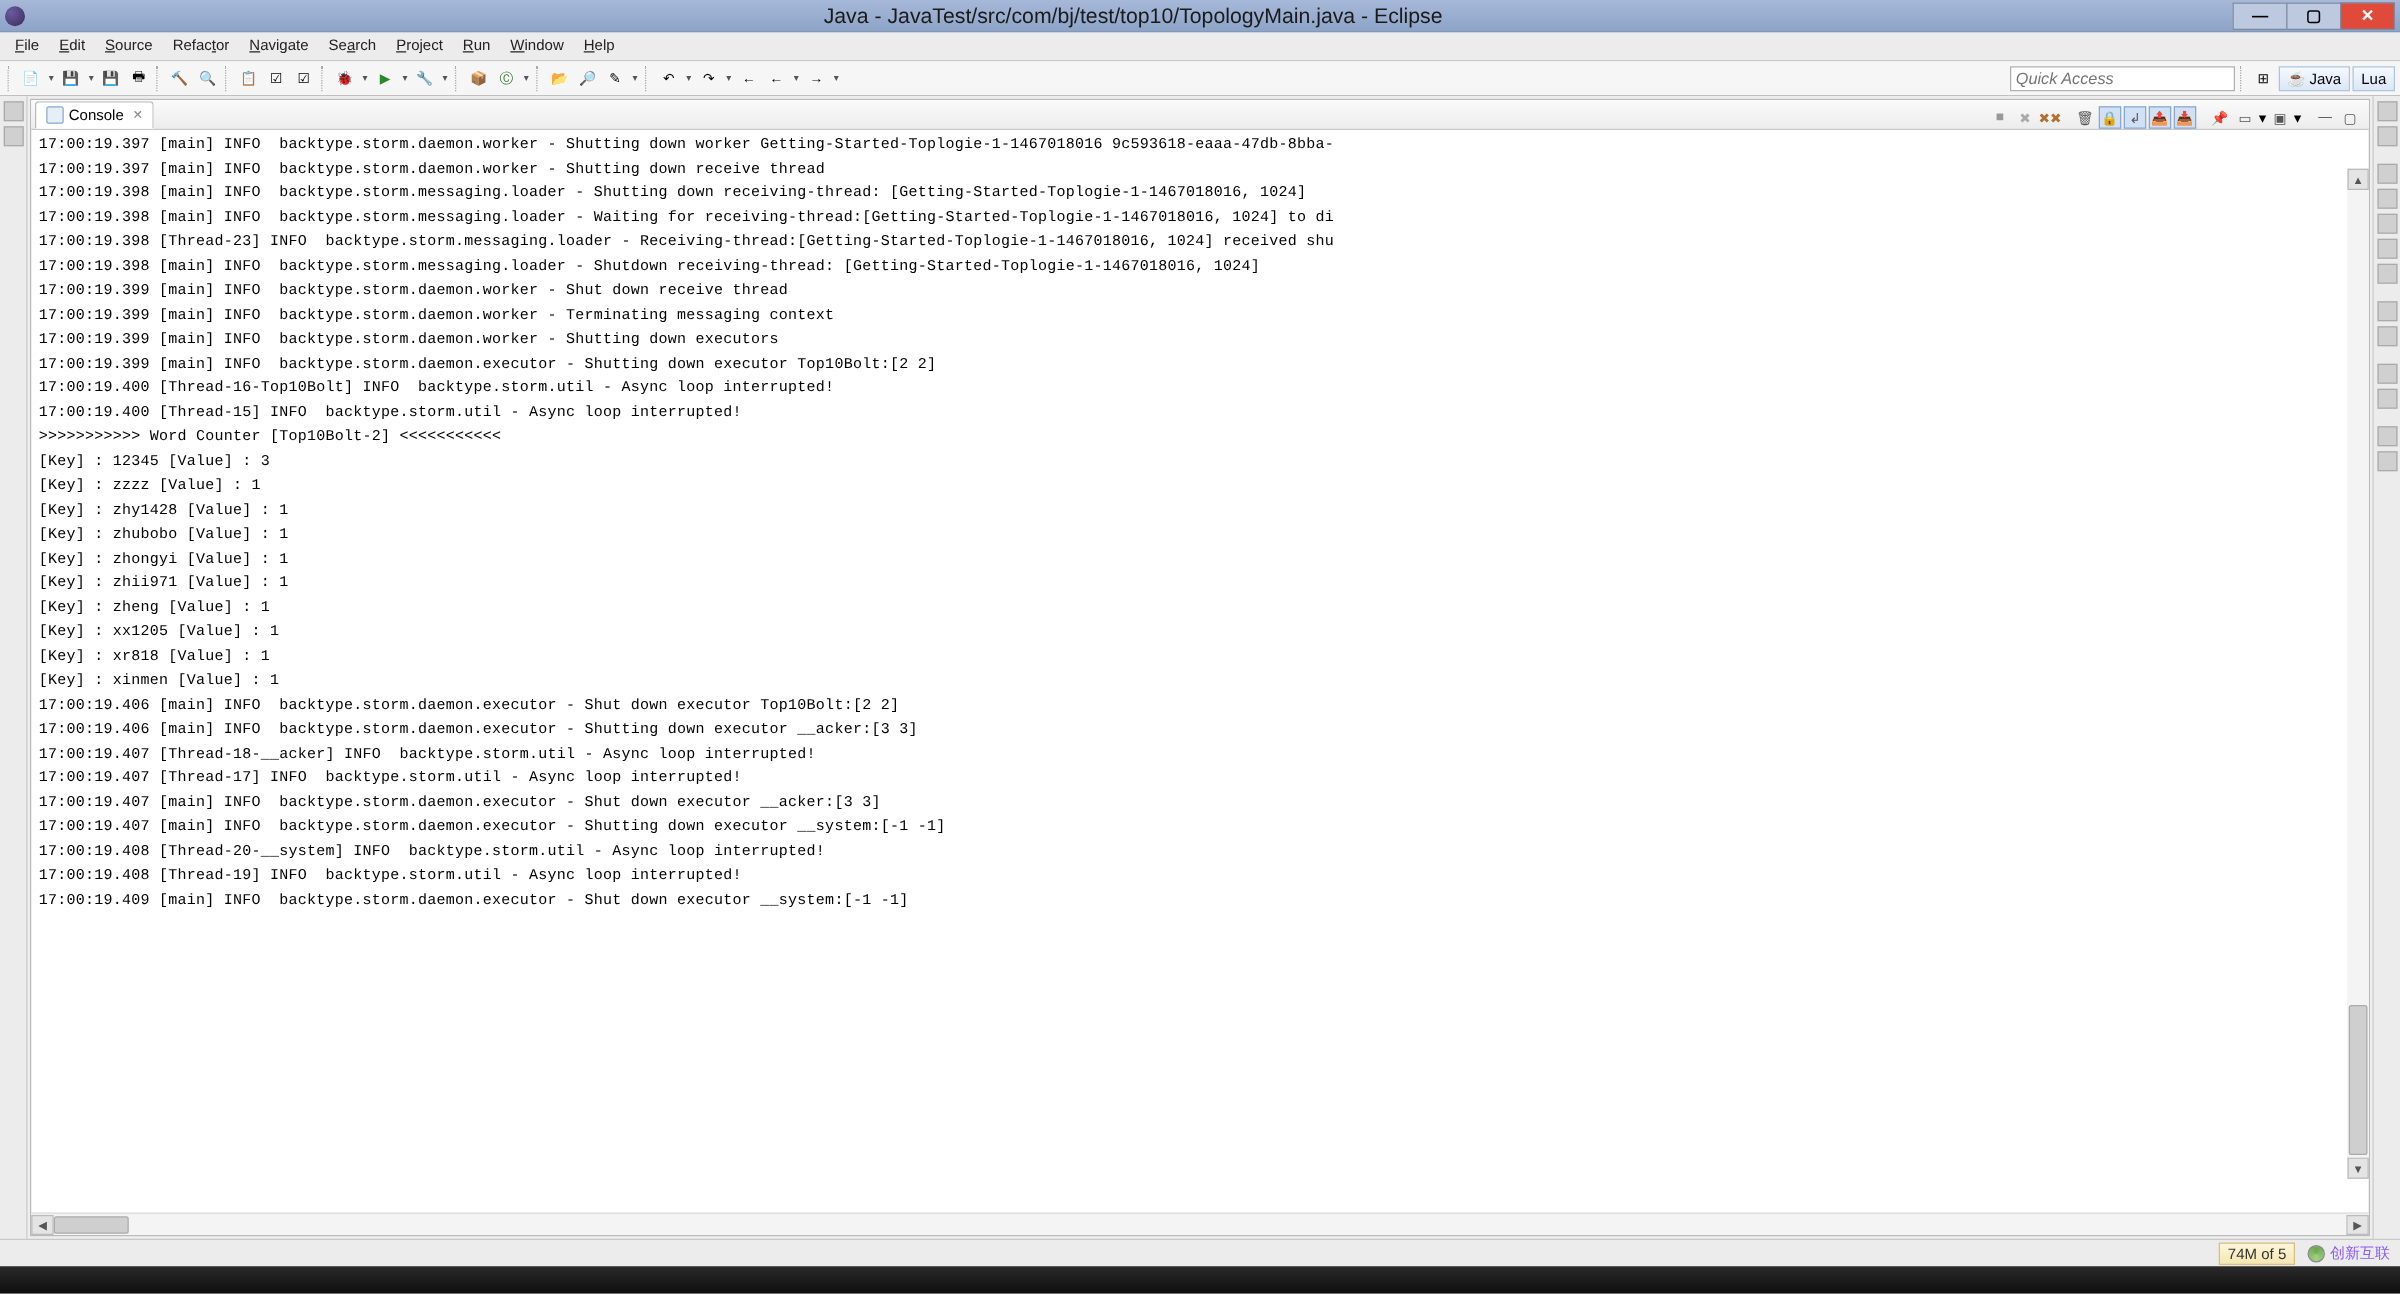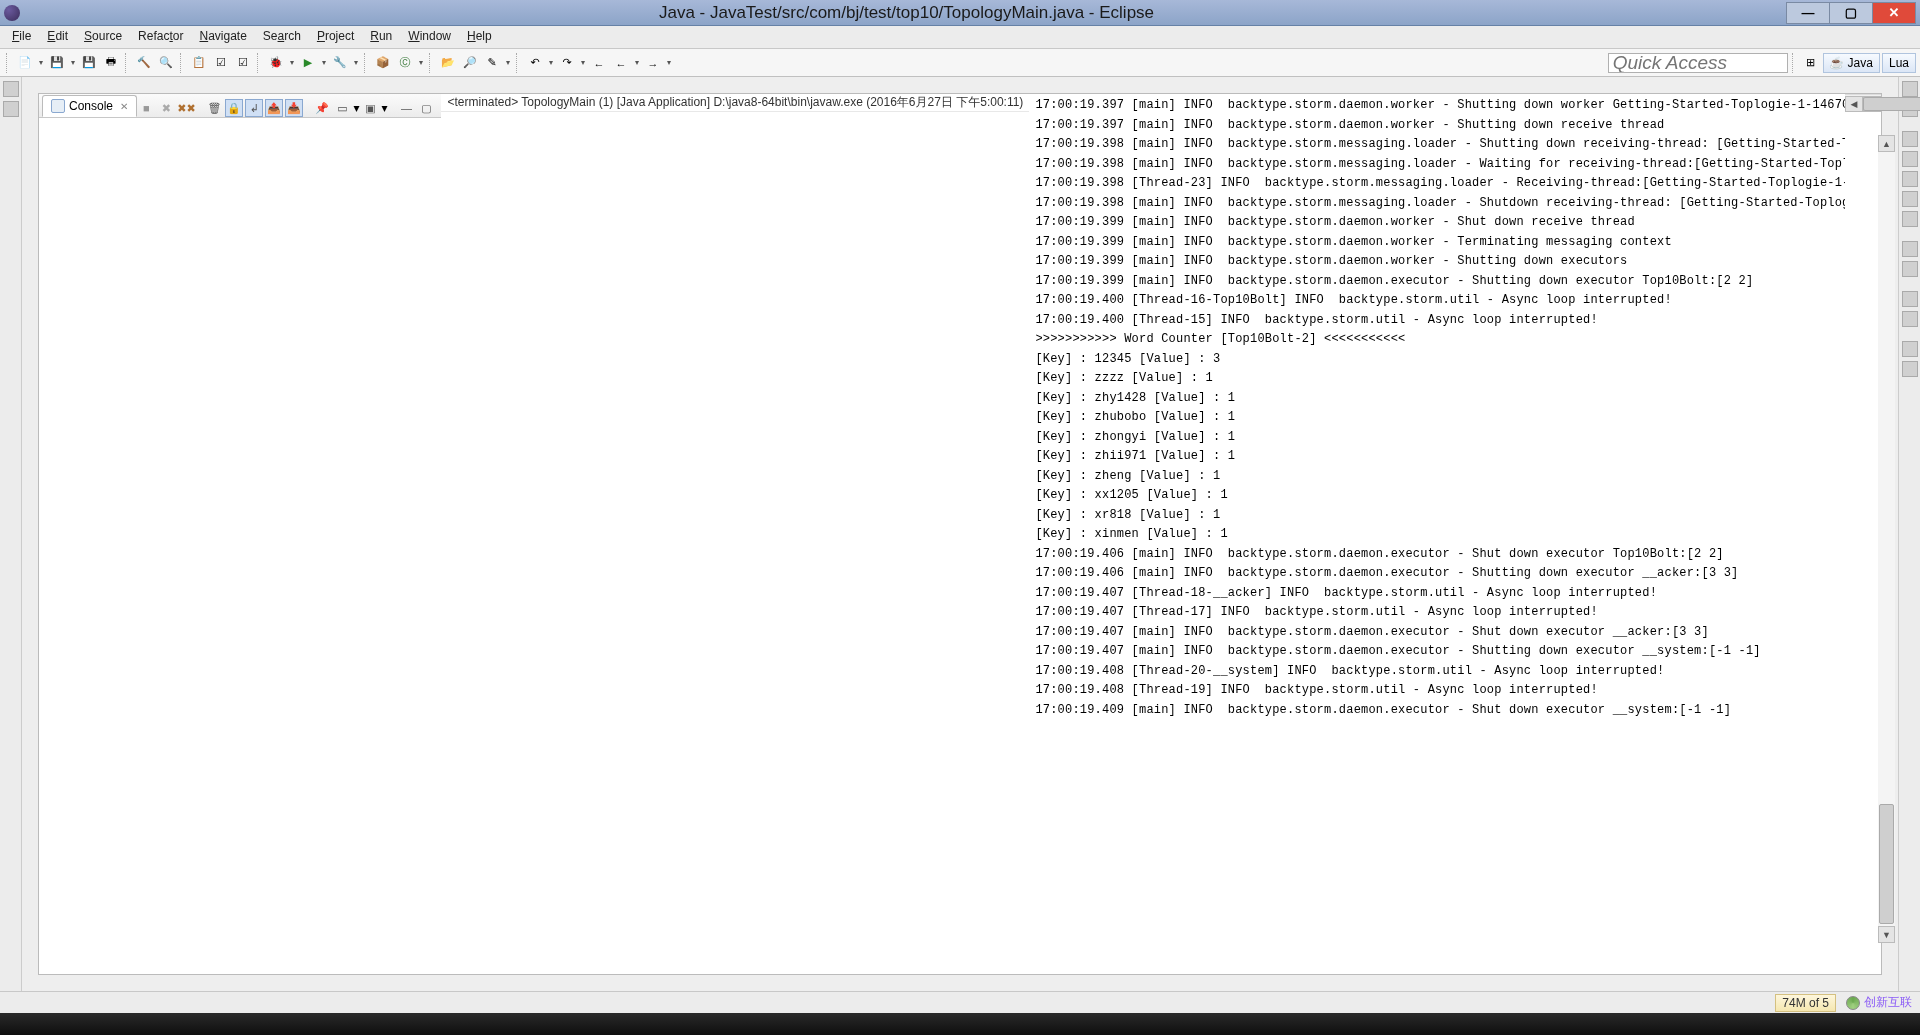--- a/index.html
+++ b/index.html
@@ -14,30 +14,30 @@
 
 .menubar { height:23px; background:#ececec; border-bottom:1px solid #c8c8c8; display:flex; align-items:flex-start; padding:0 4px; }
 .menubar .mitem { padding:3px 8px; cursor:pointer; color:#222; }
 .menubar .mitem .mn { text-decoration:underline; }
 
 .toolbar { height:28px; background:#f6f6f6; border-bottom:1px solid #c0c0c0; display:flex; align-items:center; padding:0 4px; gap:2px; }
 .toolbar .tb-sep { width:5px; height:20px; border-left:1px dotted #aaa; margin:0 2px; }
 .toolbar .tb-btn { width:20px; height:20px; display:flex; align-items:center; justify-content:center; border:1px solid transparent; cursor:pointer; font-size:11px; }
 .toolbar .tb-dd { width:8px; height:20px; display:flex; align-items:center; justify-content:center; font-size:8px; color:#555; cursor:pointer; }
 .toolbar .spacer { flex:1; }
-.toolbar .quick-access { width:180px; height:20px; border:1px solid #b0b0b0; background:#fff; padding:1px 4px; font-style:italic; color:#777; font-size:19px; }
+.toolbar .quick-access { width:180px; height:20px; border:1px solid #b0b0b0; background:#fff; padding:1px 4px; font-style:italic; color:#777; font-size:13px; }
 .toolbar .persp { padding:2px 6px; border:1px solid #b0c4de; background:linear-gradient(#f6faff,#dbe6f6); cursor:pointer; font-size:12px; display:flex; align-items:center; gap:3px; }
 .toolbar .persp.j { font-weight:normal; }
 
 .workbench { height:calc(1035px - 26px - 23px - 28px - 22px - 22px); display:flex; background:#eee; }
 .left-trim, .right-trim { width:22px; background:#ececec; border-right:1px solid #ccc; display:flex; flex-direction:column; align-items:center; padding-top:4px; gap:4px; }
 .right-trim { border-left:1px solid #ccc; border-right:none; }
 .trim-icon { width:16px; height:16px; background:#d0d0d0; border:1px solid #aaa; cursor:pointer; }
 
-.console-area { flex:1; background:#fff; display:flex; flex-direction:row; border:1px solid #bbb; margin:16px; }
+.console-area { flex:1; background:#fff; display:flex; flex-direction:column; border:1px solid #bbb; margin:2px; }
 .view-tabbar { height:24px; background:linear-gradient(#fbfbfb,#ececec); border-bottom:1px solid #c8c8c8; display:flex; align-items:flex-end; }
 .view-tab { height:22px; padding:2px 8px; background:#fff; border:1px solid #bbb; border-bottom:1px solid #fff; border-radius:3px 3px 0 0; display:flex; align-items:center; gap:4px; margin-left:3px; font-size:12px; }
 .view-tab .vicon { width:14px; height:14px; background:#e6eef6; border:1px solid #8aa8d0; border-radius:2px; }
 .view-tab .xcl { font-size:10px; color:#888; cursor:pointer; margin-left:3px; }
 .view-toolbar { margin-left:auto; display:flex; align-items:center; gap:2px; padding-right:6px; }
 .vtb-btn { width:18px; height:18px; border:1px solid transparent; display:flex; align-items:center; justify-content:center; font-size:11px; cursor:pointer; color:#555; }
 .vtb-btn.active { border:1px solid #8aa8d0; background:#d0e0f5; }
 
 .console-status { height:18px; padding:1px 6px; font-size:12px; color:#333; border-bottom:1px solid #e8e8e8; display:flex; align-items:center; }
 .console-content { flex:1; overflow:auto; padding:2px 6px; font-family:"Consolas","Courier New",monospace; font-size:12px; line-height:19.5px; color:#000; white-space:pre; letter-spacing:0.2px; }
@@ -165,21 +165,20 @@
         <div class="vtb-btn">📌</div>
         <div class="vtb-btn">▭</div>
           <div class="tb-dd">▾</div>
         <div class="vtb-btn">▣</div>
           <div class="tb-dd">▾</div>
         <div style="width:6px"></div>
         <div class="vtb-btn">—</div>
         <div class="vtb-btn">▢</div>
       </div>
     </div>
-    <div class="console-status">&lt;terminated&gt; TopologyMain (1) [Java Application] D:\java8-64bit\bin\javaw.exe (2016年6月27日 下午5:00:11)</div>
     <div class="console-content" id="console-lines">17:00:19.397 [main] INFO  backtype.storm.daemon.worker - Shutting down worker Getting-Started-Toplogie-1-1467018016 9c593618-eaaa-47db-8bba-
 17:00:19.397 [main] INFO  backtype.storm.daemon.worker - Shutting down receive thread
 17:00:19.398 [main] INFO  backtype.storm.messaging.loader - Shutting down receiving-thread: [Getting-Started-Toplogie-1-1467018016, 1024]
 17:00:19.398 [main] INFO  backtype.storm.messaging.loader - Waiting for receiving-thread:[Getting-Started-Toplogie-1-1467018016, 1024] to di
 17:00:19.398 [Thread-23] INFO  backtype.storm.messaging.loader - Receiving-thread:[Getting-Started-Toplogie-1-1467018016, 1024] received shu
 17:00:19.398 [main] INFO  backtype.storm.messaging.loader - Shutdown receiving-thread: [Getting-Started-Toplogie-1-1467018016, 1024]
 17:00:19.399 [main] INFO  backtype.storm.daemon.worker - Shut down receive thread
 17:00:19.399 [main] INFO  backtype.storm.daemon.worker - Terminating messaging context
 17:00:19.399 [main] INFO  backtype.storm.daemon.worker - Shutting down executors
 17:00:19.399 [main] INFO  backtype.storm.daemon.executor - Shutting down executor Top10Bolt:[2 2]

